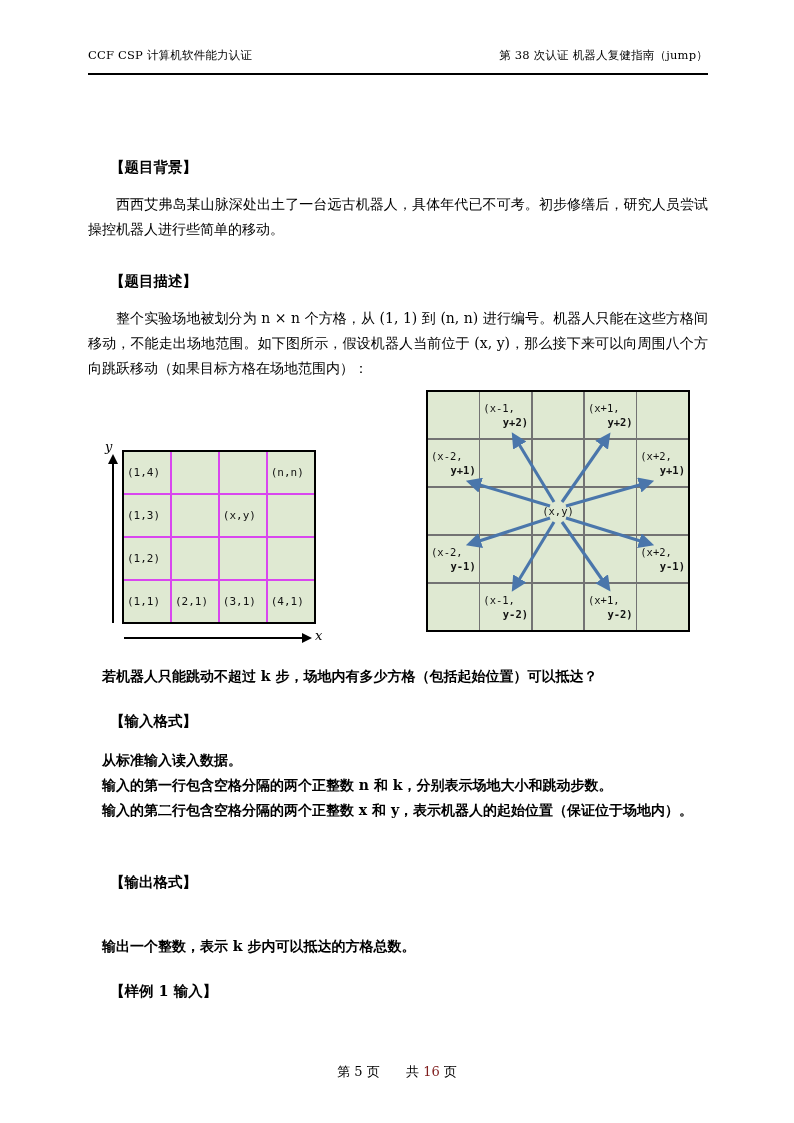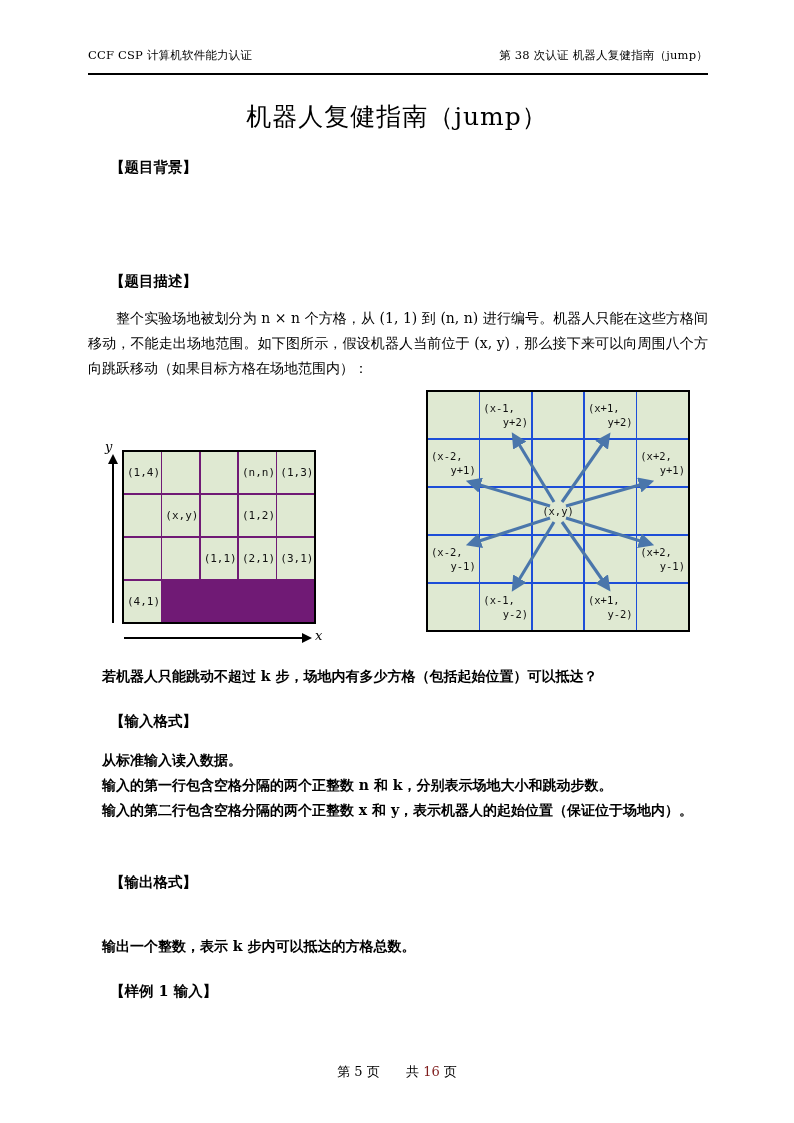--- a/index.html
+++ b/index.html
@@ -96,25 +96,25 @@
     width: 260px;
     height: 220px;
   }
   .grid-left {
     position: absolute;
     left: 34px;
     top: 35px;
     width: 190px;
     height: 170px;
     display: grid;
-    grid-template-columns: repeat(5, 1fr);
+    grid-template-columns: repeat(4, 1fr);
     grid-template-rows: repeat(4, 1fr);
     border: 2.2px solid #000;
     box-sizing: content-box;
-    background: #701a75;
+    background: #d946ef;
     gap: 1.6px;
   }
   .cell {
     background: #dfe9d2;
     position: relative;
     font-family: "DejaVu Sans Mono", "Liberation Mono", monospace;
     font-size: 11px;
     color: #111;
     display: flex;
     align-items: center;
@@ -188,40 +188,40 @@
   .grid-right {
     position: absolute;
     left: 0;
     top: 0;
     width: 260px;
     height: 238px;
     display: grid;
     grid-template-columns: repeat(5, 1fr);
     grid-template-rows: repeat(5, 1fr);
     border: 2.2px solid #000;
-    background: #1d4ed8;
+    background: #737373;
     gap: 1.6px;
   }
   .cell-r {
     background: #dfe9d2;
     font-family: "DejaVu Sans Mono", "Liberation Mono", monospace;
     font-size: 10.5px;
     line-height: 14px;
     color: #111;
     display: flex;
     flex-direction: column;
     align-items: flex-start;
     justify-content: center;
     box-sizing: border-box;
     padding: 0 3px;
     overflow: hidden;
     position: relative;
     z-index: 1;
   }
-  .cell-r .l2 { align-self: flex-end; }
+  .cell-r .l2 { align-self: flex-end; font-weight: bold; }
   .cell-r.center-cell { align-items: center; }
   .arrows {
     position: absolute;
     left: 0; top: 0;
     width: 264px;
     height: 242px;
     z-index: 3;
     pointer-events: none;
   }
 
@@ -241,23 +241,23 @@
 <body>
 
 <div class="page">
 
   <div class="header">
     <span>CCF CSP 计算机软件能力认证</span>
     <span>第 38 次认证 机器人复健指南（jump）</span>
   </div>
   <div class="header-rule"></div>
 
-  <div class="doc-title">机器人复健指南（jump）</div>
 
   <div class="sec-head" style="top:158px;">【题目背景】</div>
+  <div class="para indent" style="top:192px;">西西艾弗岛某山脉深处出土了一台远古机器人，具体年代已不可考。初步修缮后，研究人员尝试操控机器人进行些简单的移动。</div>
 
   <div class="sec-head" style="top:272px;">【题目描述】</div>
   <div class="para indent" style="top:306px;">整个实验场地被划分为 n × n 个方格，从 (1, 1) 到 (n, n) 进行编号。机器人只能在这些方格间移动，不能走出场地范围。如下图所示，假设机器人当前位于 (x, y)，那么接下来可以向周围八个方向跳跃移动（如果目标方格在场地范围内）：</div>
 
   <div class="figs">
 
     <div class="left-fig">
       <div class="axis-y-label">y</div>
       <div class="axis-y"></div>
       <div class="grid-left">

